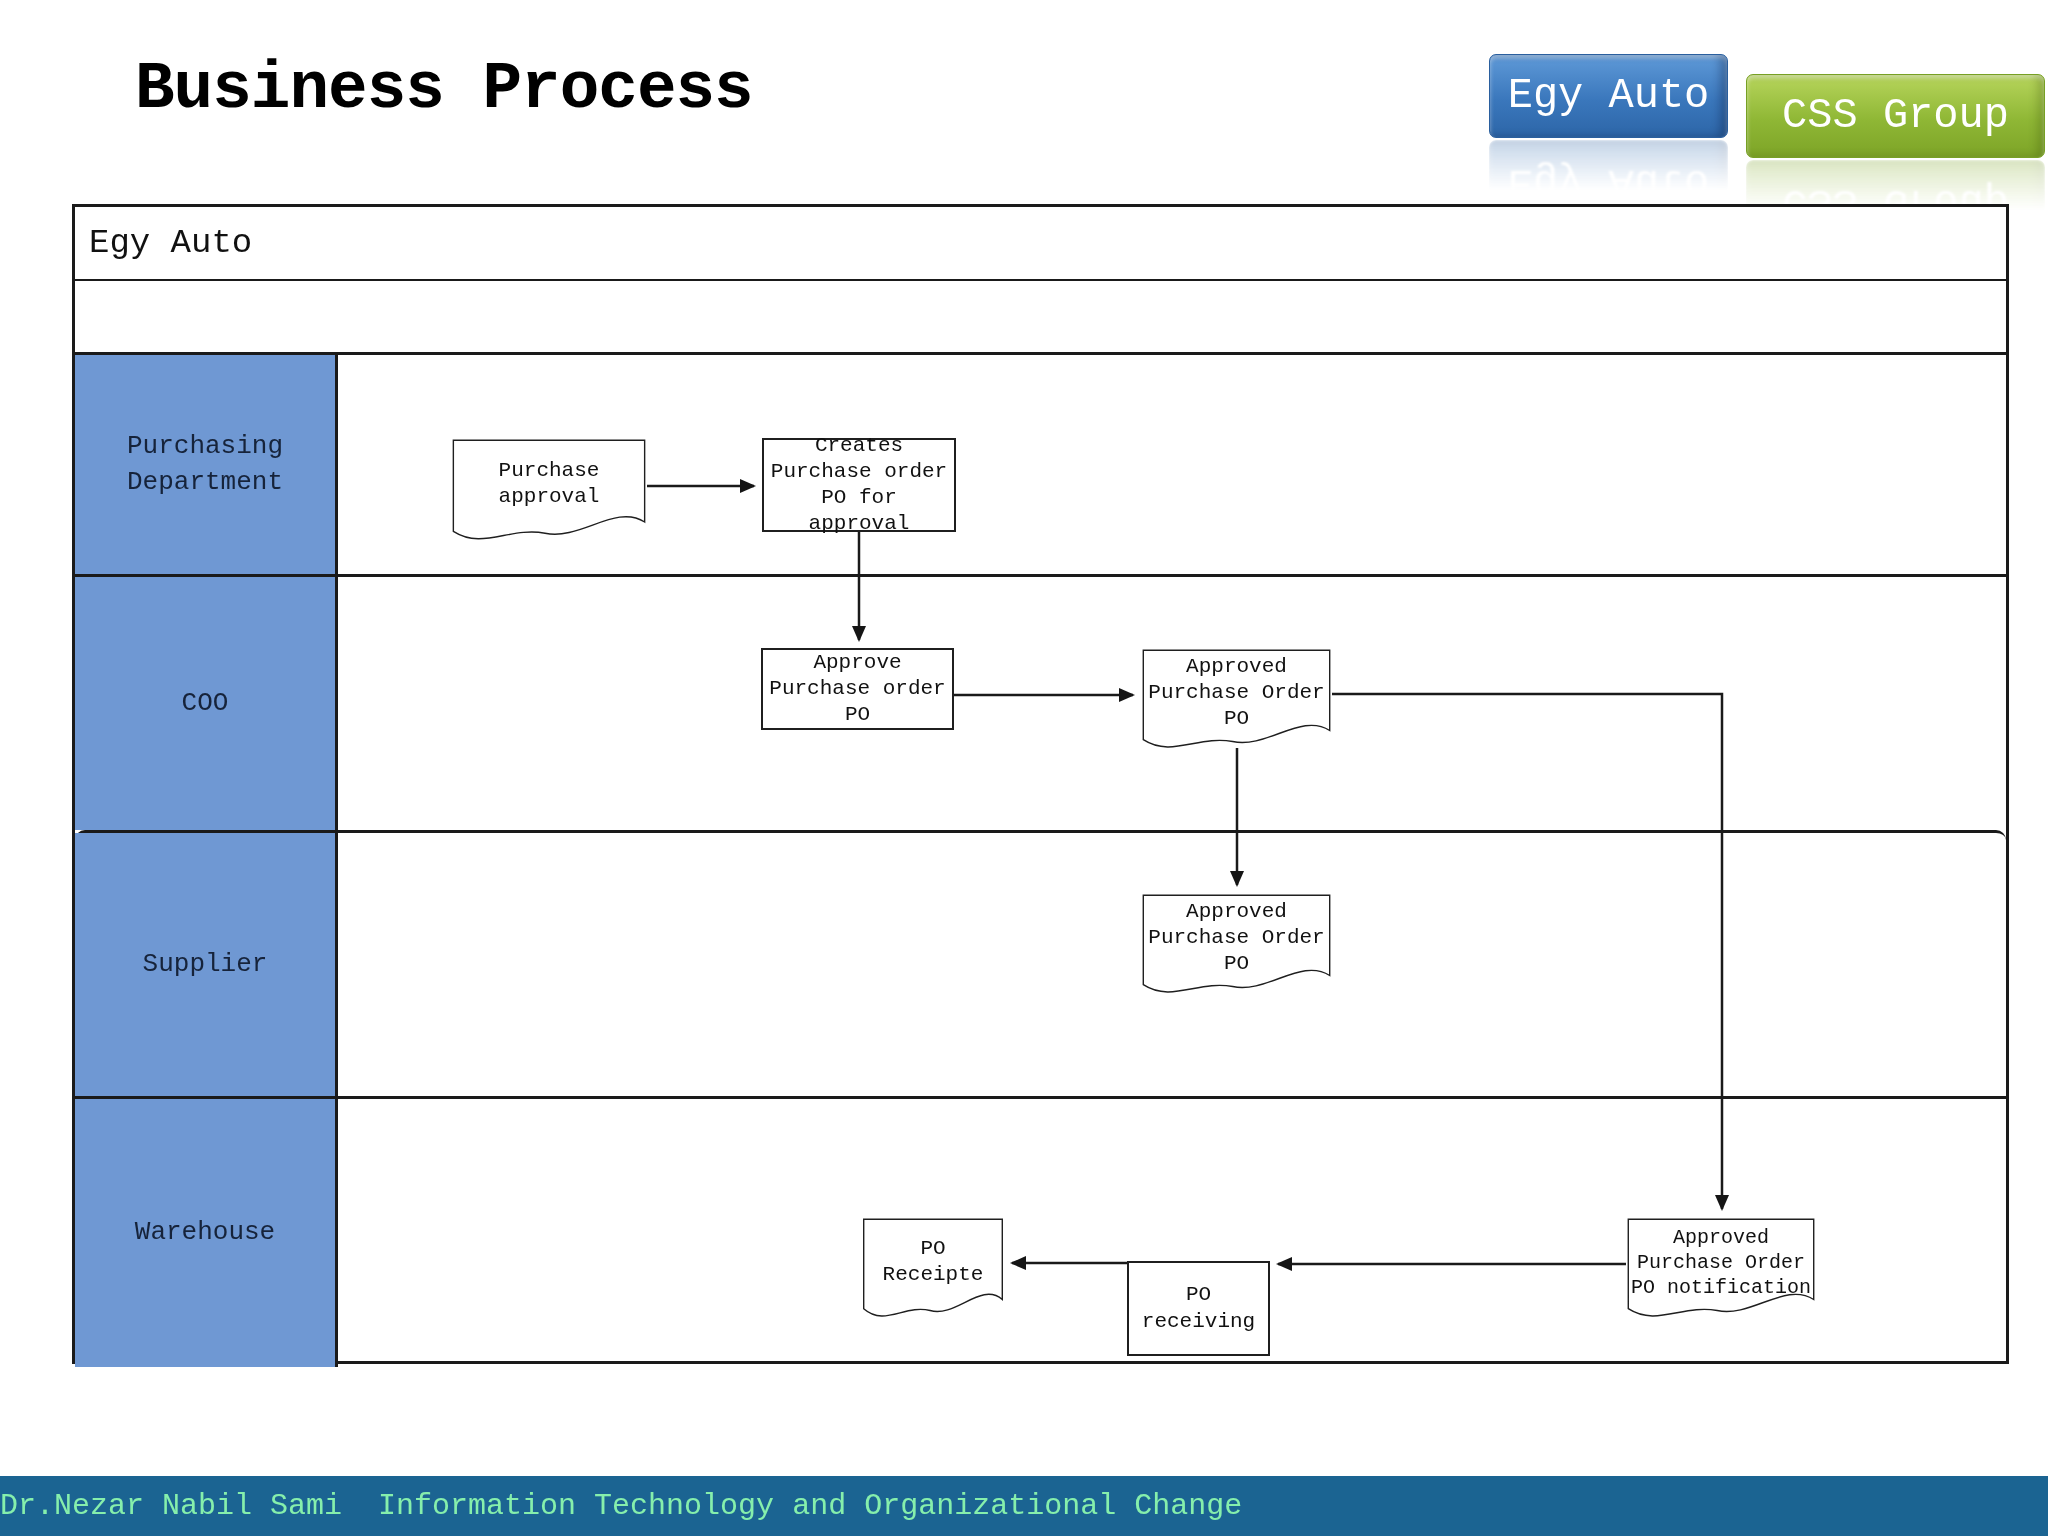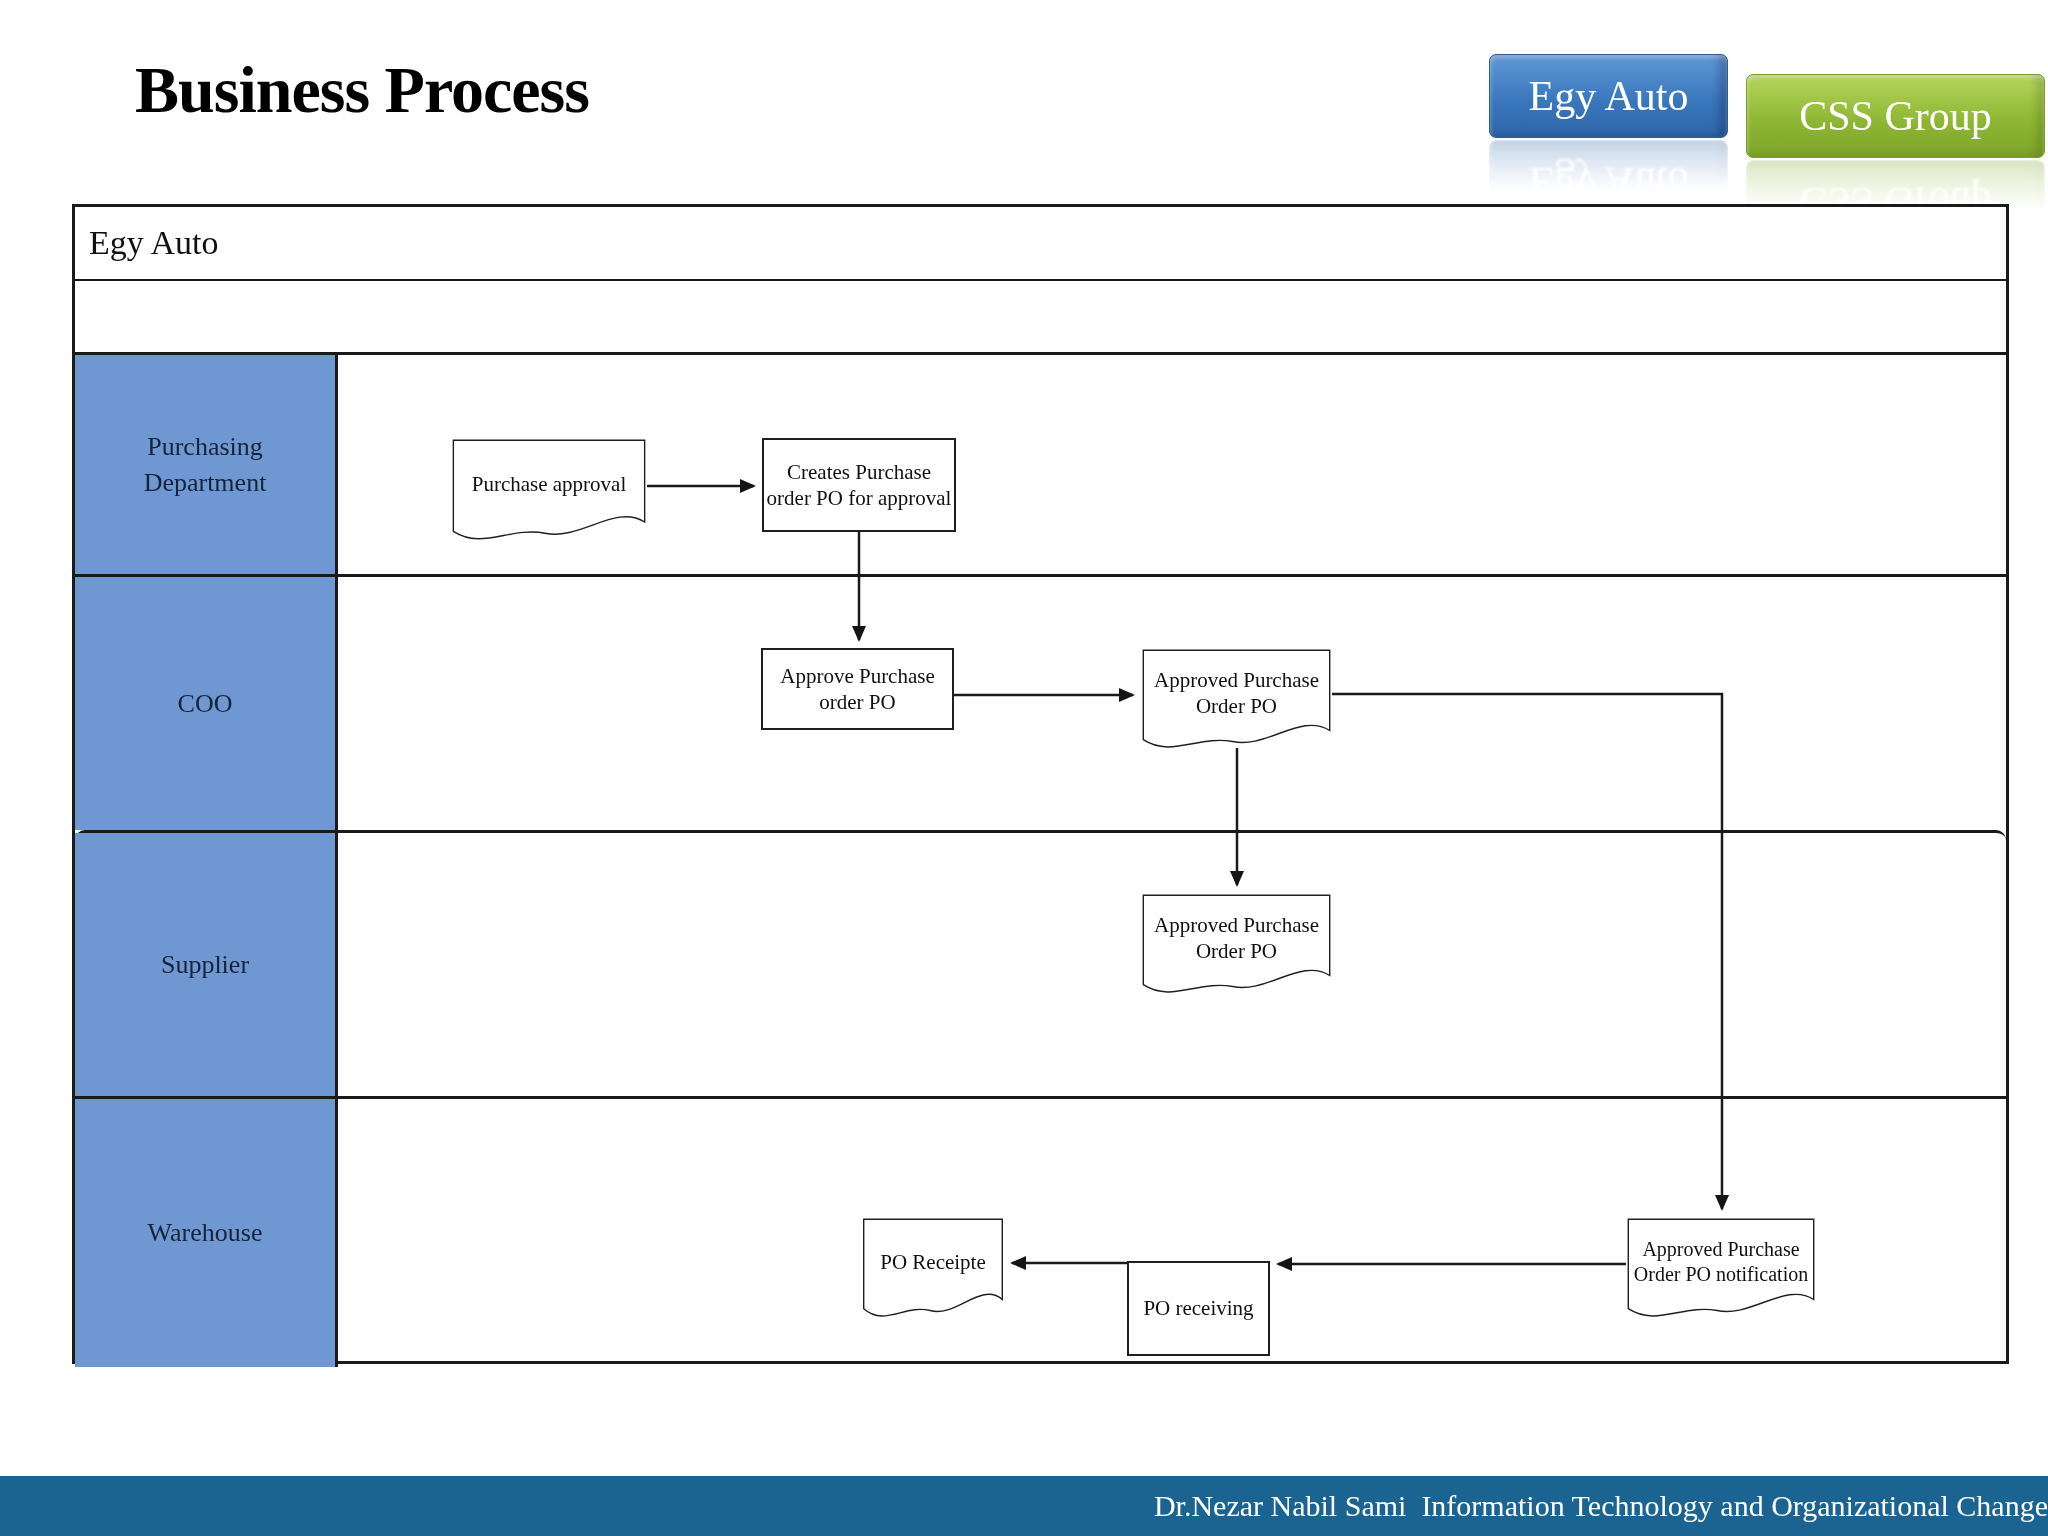--- a/index.html
+++ b/index.html
@@ -1,17 +1,17 @@
 <!DOCTYPE html>
 <html><head>
 <meta charset="utf-8">
 <style>
   html,body{margin:0;padding:0;background:#fff;}
   #slide{position:relative;width:2048px;height:1536px;background:#ffffff;overflow:hidden;
-         font-family:Liberation Serif, serif;color:#111;}
+         font-family:Liberation Mono, monospace;color:#111;}
 
   
   .title{position:absolute;left:135px;top:52px;font-size:66px;font-weight:bold;
          letter-spacing:-1px;color:#000;}
 
   .btn{position:absolute;height:82px;display:flex;align-items:center;justify-content:center;
        color:#fff;font-size:42px;border-radius:7px;}
   .btn-egy{left:1489px;top:54px;width:237px;
        background:linear-gradient(180deg,#5f9ad8 0%,#3a77bc 55%,#2d66a8 100%);
        border:1px solid #2a5f9e;
@@ -49,21 +49,21 @@
         font-size:21px;line-height:1.25;padding:4px 2px;z-index:3;}
   .doc{position:absolute;z-index:3;}
   .doc svg{position:absolute;left:0;top:0;width:100%;height:100%;}
   .doc .doc-label{position:absolute;left:4px;right:4px;top:8%;height:66%;display:flex;
         align-items:center;justify-content:center;text-align:center;font-size:21px;
         line-height:1.25;}
   #connectors{position:absolute;left:0;top:0;z-index:2;pointer-events:none;}
 
   
   #footer{position:absolute;left:0;top:1476px;width:100%;height:60px;background:#1b6492;
-        color:#ffffff;display:flex;align-items:center;justify-content:flex-end;font-size:30px;
+        color:#86efac;display:flex;align-items:center;justify-content:flex-start;font-size:30px;
         white-space:pre;}
 </style>
 </head>
 <body>
 
 <div id="slide">
 
   <div class="title">Business Process</div>
 
   <div class="btn btn-egy">Egy Auto</div>

